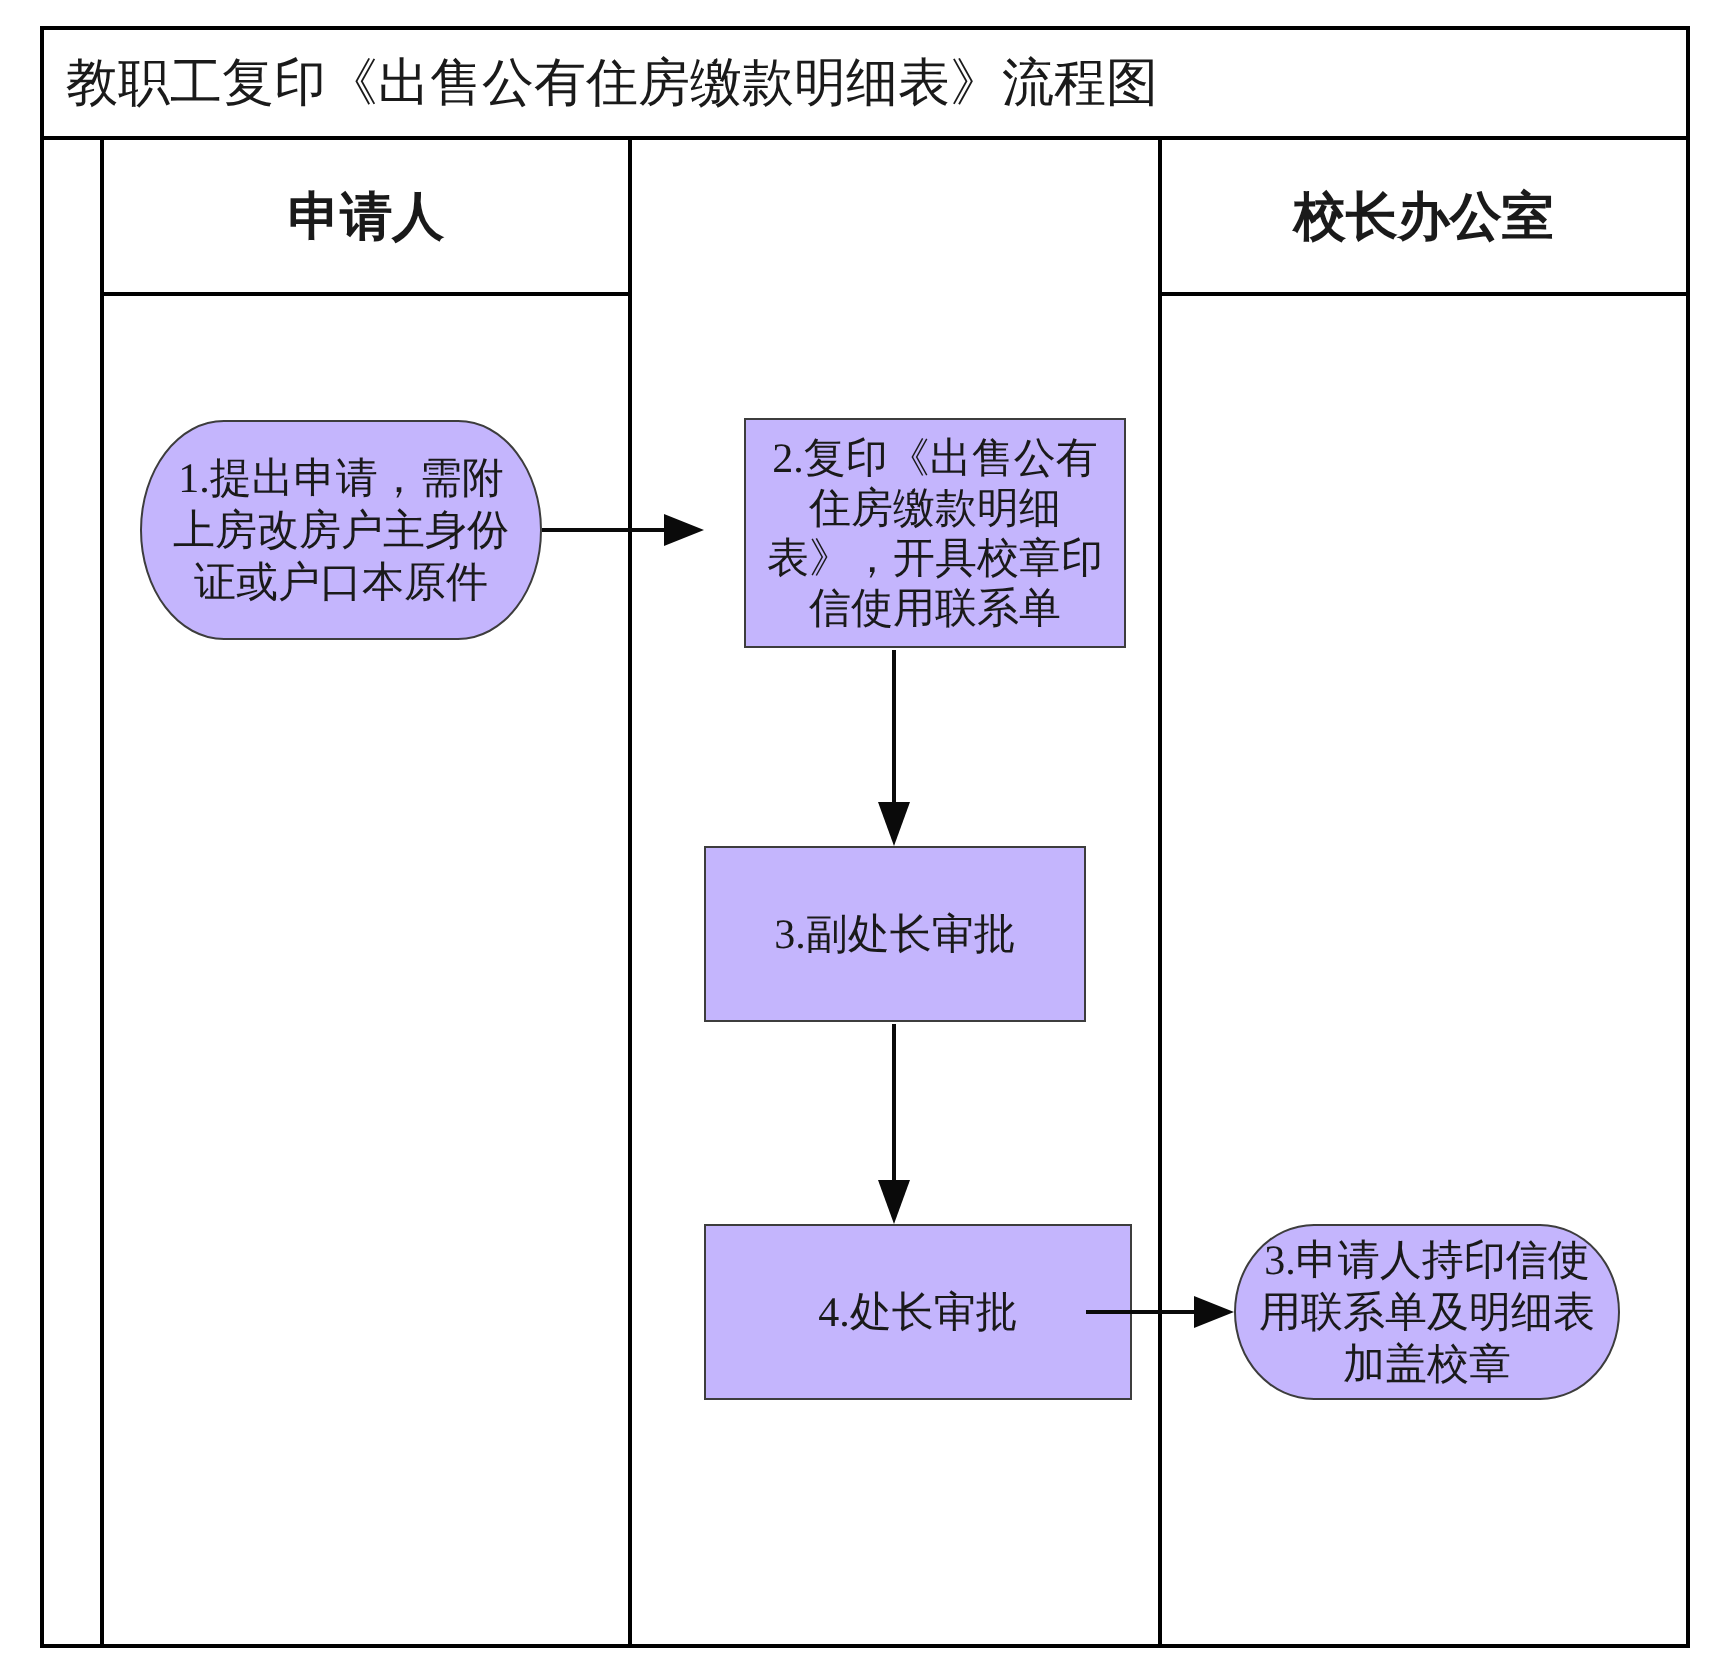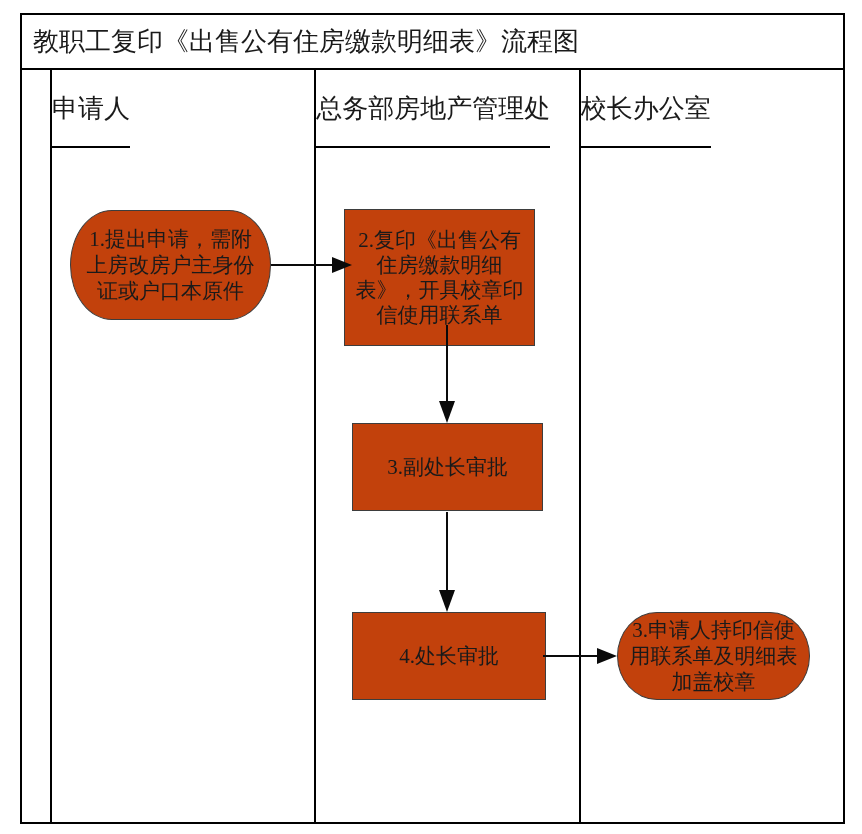--- a/index.html
+++ b/index.html
@@ -38,51 +38,53 @@
   }
   .gutter {
     width: 28px;
     flex: 0 0 28px;
     border-right: 2px solid #000000;
   }
   .lane {
     flex: 1 1 0;
     border-right: 2px solid #000000;
     display: flex;
+    flex-direction: column;
     min-width: 0;
+    font-weight: bold;
   }
   .lane:last-child { border-right: none; justify-content: center; }
   .lane-header {
     height: 76px;
     border-bottom: 2px solid #000000;
     display: flex;
     align-items: center;
     justify-content: center;
     font-size: 26px;
     white-space: nowrap;
   }
   .lane-body { flex: 1 1 auto; }
 
   .node {
     position: absolute;
     box-sizing: border-box;
-    background: #c2410c;
+    background: #c4b5fd;
     border: 1px solid #3d3d3d;
     display: flex;
     align-items: center;
     justify-content: center;
     text-align: center;
     font-size: 21px;
     line-height: 26px;
     white-space: pre-line;
   }
   .n1 { left: 70px;  top: 210px; width: 201px; height: 110px; border-radius: 42px / 55px; }
-  .n2 { left: 344px; top: 209px; width: 191px; height: 137px; line-height: 25px; }
+  .n2 { left: 372px; top: 209px; width: 191px; height: 115px; line-height: 25px; }
   .n3 { left: 352px; top: 423px; width: 191px; height: 88px; }
-  .n4 { left: 352px; top: 612px; width: 194px; height: 88px; }
+  .n4 { left: 352px; top: 612px; width: 214px; height: 88px; }
   .n5 { left: 617px; top: 612px; width: 193px; height: 88px; border-radius: 40px / 44px; }
 
   .arrows {
     position: absolute;
     left: 0; top: 0;
     width: 862px; height: 834px;
     pointer-events: none;
   }
   .arrows line { stroke: #0a0a0a; stroke-width: 2; }
   .arrows polygon { fill: #0a0a0a; }
@@ -98,23 +100,20 @@
     </div>
     <div class="body-row">
       <div class="gutter"></div>
       <div class="lane">
         <div class="lane-header">
           <span>申请人</span>
         </div>
         <div class="lane-body"></div>
       </div>
       <div class="lane">
-        <div class="lane-header">
-          <span>总务部房地产管理处</span>
-        </div>
         <div class="lane-body"></div>
       </div>
       <div class="lane">
         <div class="lane-header">
           <span>校长办公室</span>
         </div>
         <div class="lane-body"></div>
       </div>
     </div>
   </div>

